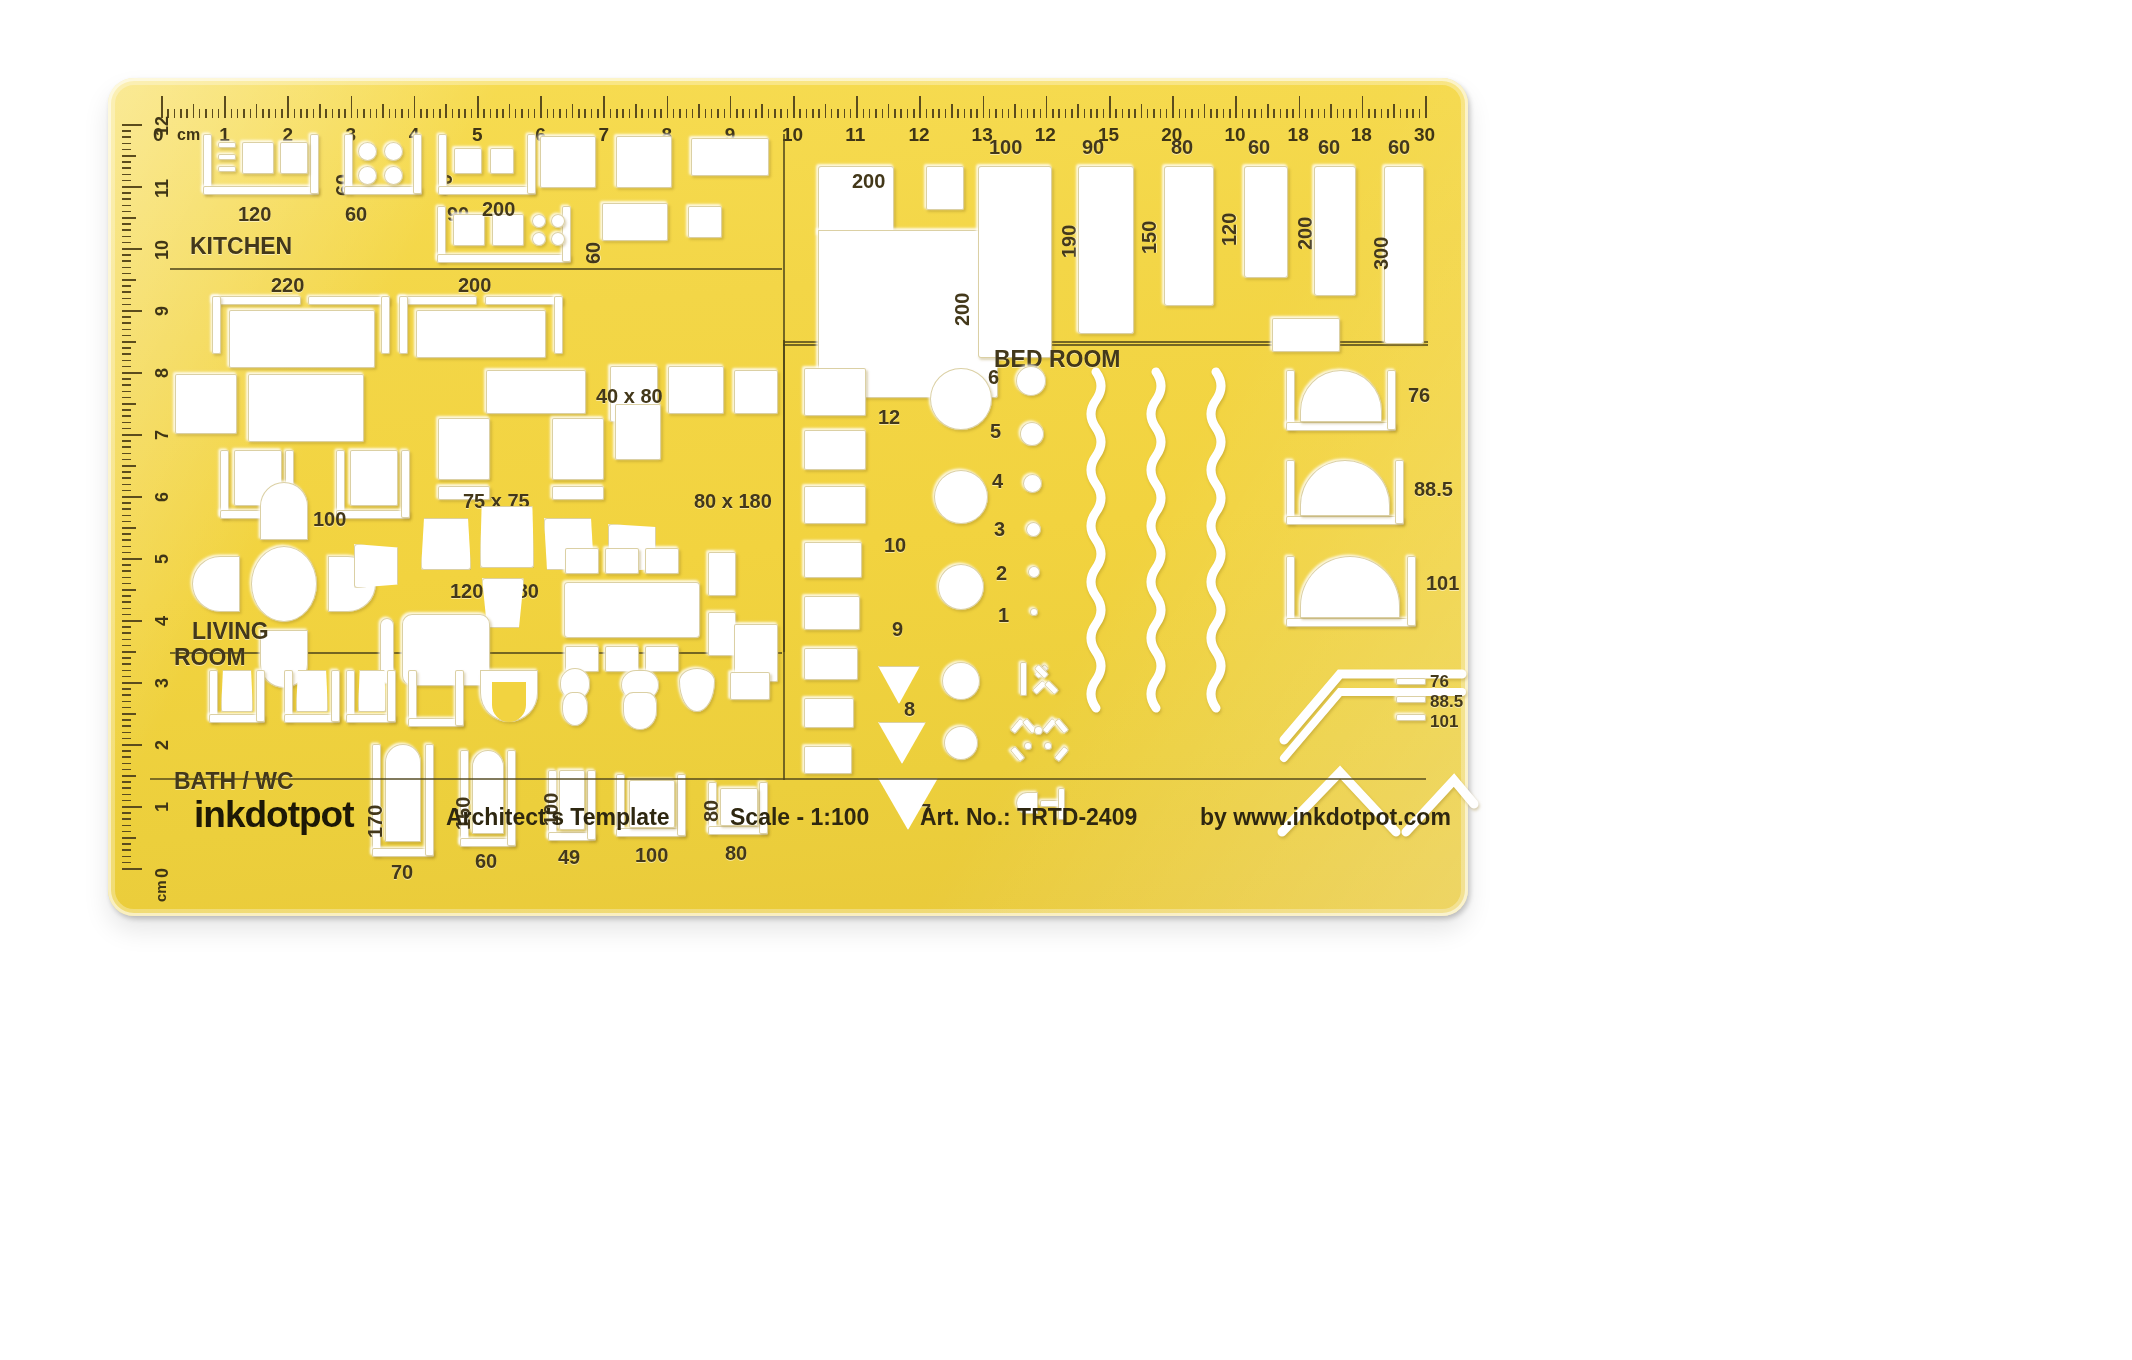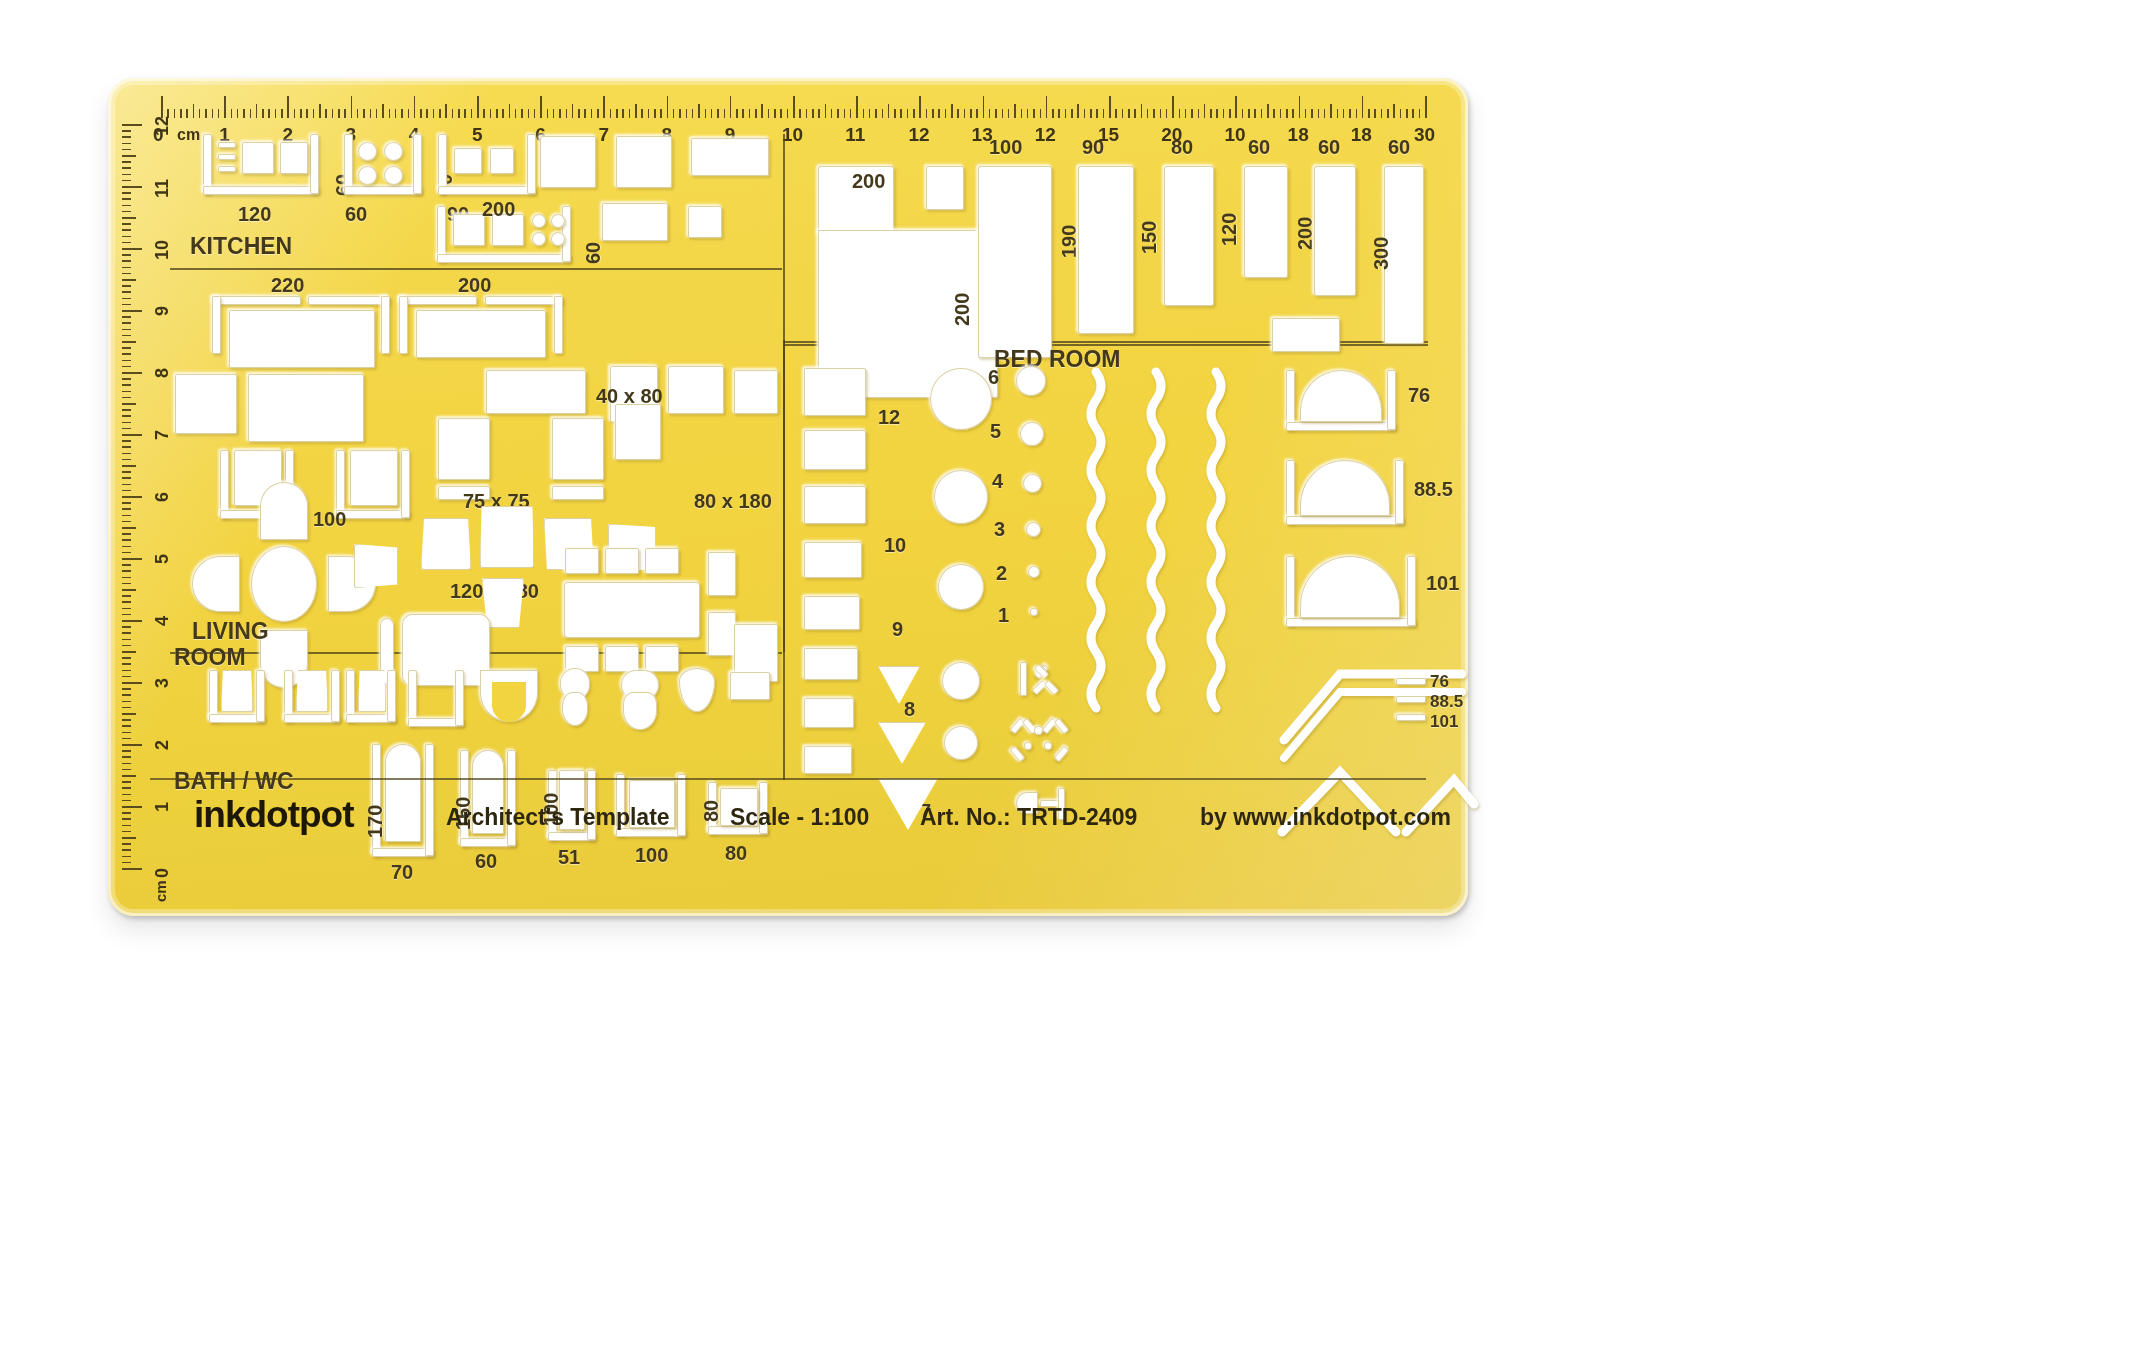--- a/index.html
+++ b/index.html
@@ -667,21 +667,21 @@
     <div class="lbl md vert" style="left:344px;top:752px;">150</div>
     <div class="lbl md" style="left:367px;top:772px;">60</div>
 
     <div>
       <div class="cut" style="left:440px; top:692px; width:9px;  height:70px;"></div>
       <div class="cut" style="left:440px; top:754px; width:48px; height:9px;"></div>
       <div class="cut" style="left:479px; top:692px; width:9px;  height:70px;"></div>
       <div class="cut" style="left:451px; top:692px; width:26px; height:60px;"></div>
     </div>
     <div class="lbl md vert" style="left:432px;top:748px;">100</div>
-    <div class="lbl md" style="left:450px;top:768px;">51</div>
+    <div class="lbl md" style="left:450px;top:768px;">49</div>
 
     <div>
       <div class="cut" style="left:508px; top:696px; width:9px;  height:62px;"></div>
       <div class="cut" style="left:508px; top:750px; width:70px; height:9px;"></div>
       <div class="cut" style="left:569px; top:696px; width:9px;  height:62px;"></div>
       <div class="cut" style="left:521px; top:702px; width:46px; height:48px;"></div>
     </div>
     <div class="lbl md" style="left:527px;top:766px;">100</div>
 
     <div>

